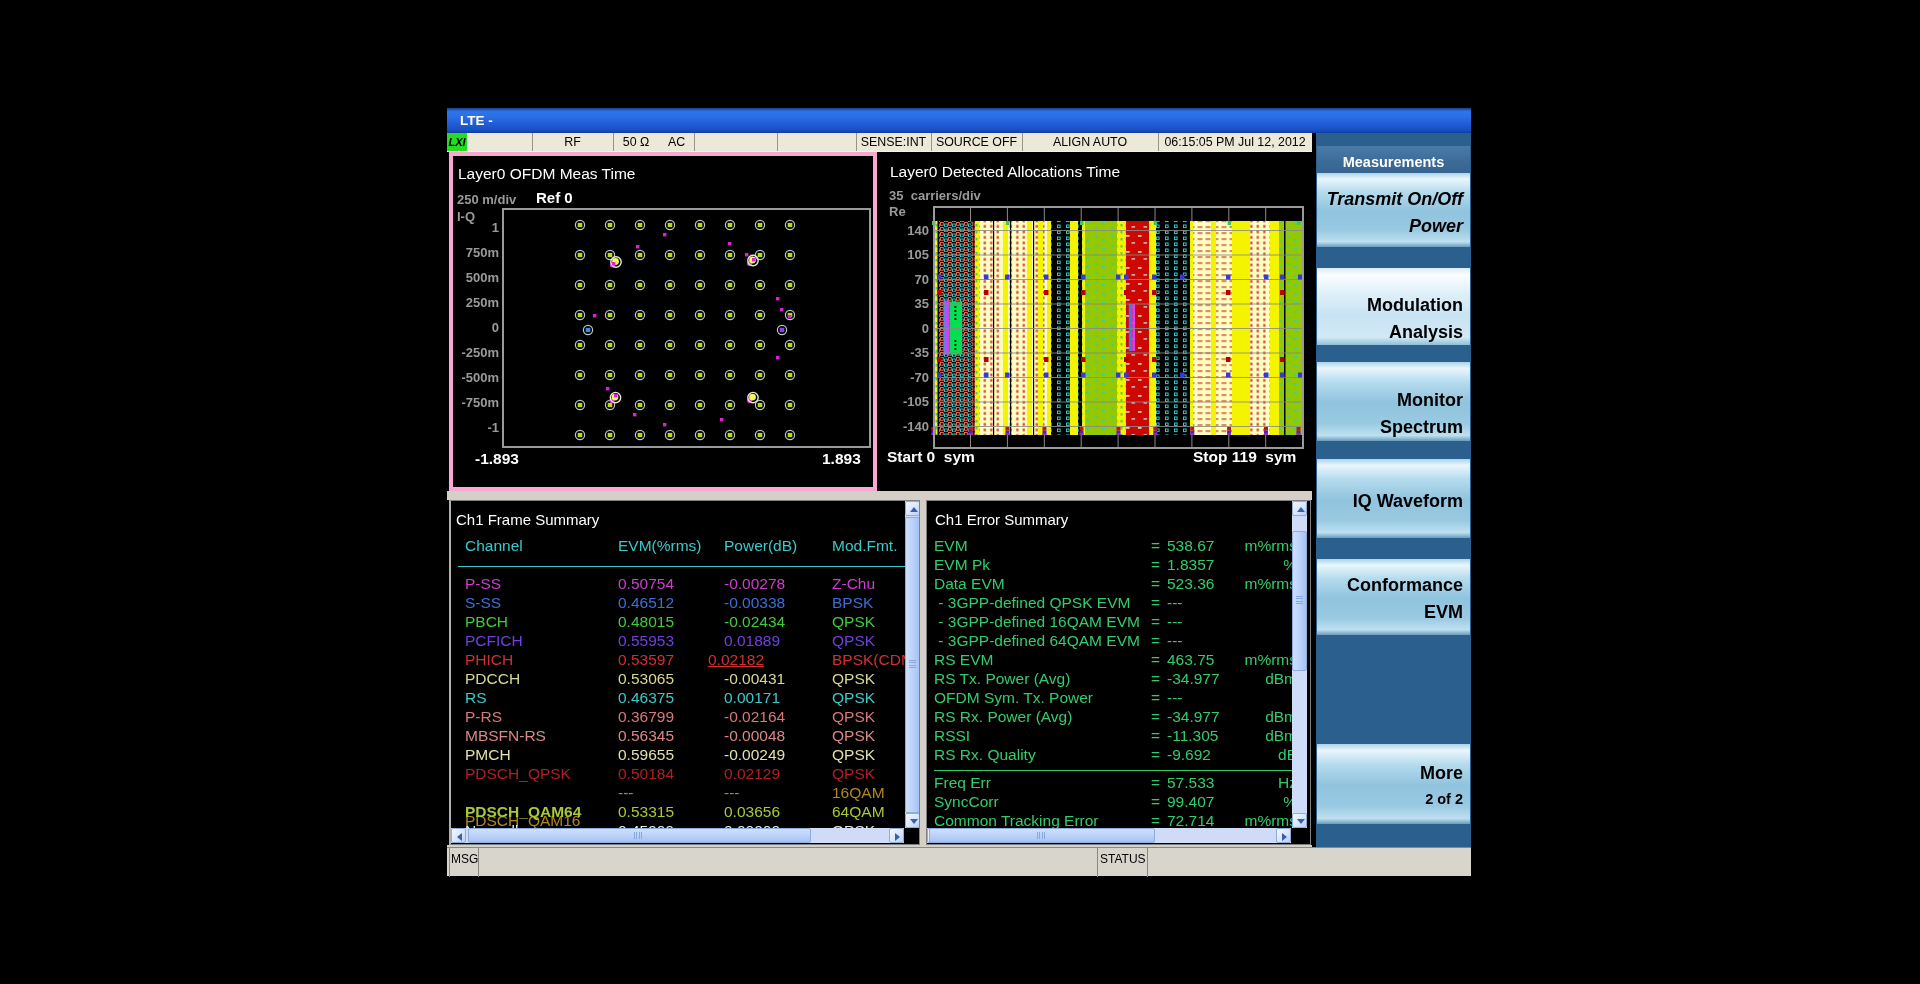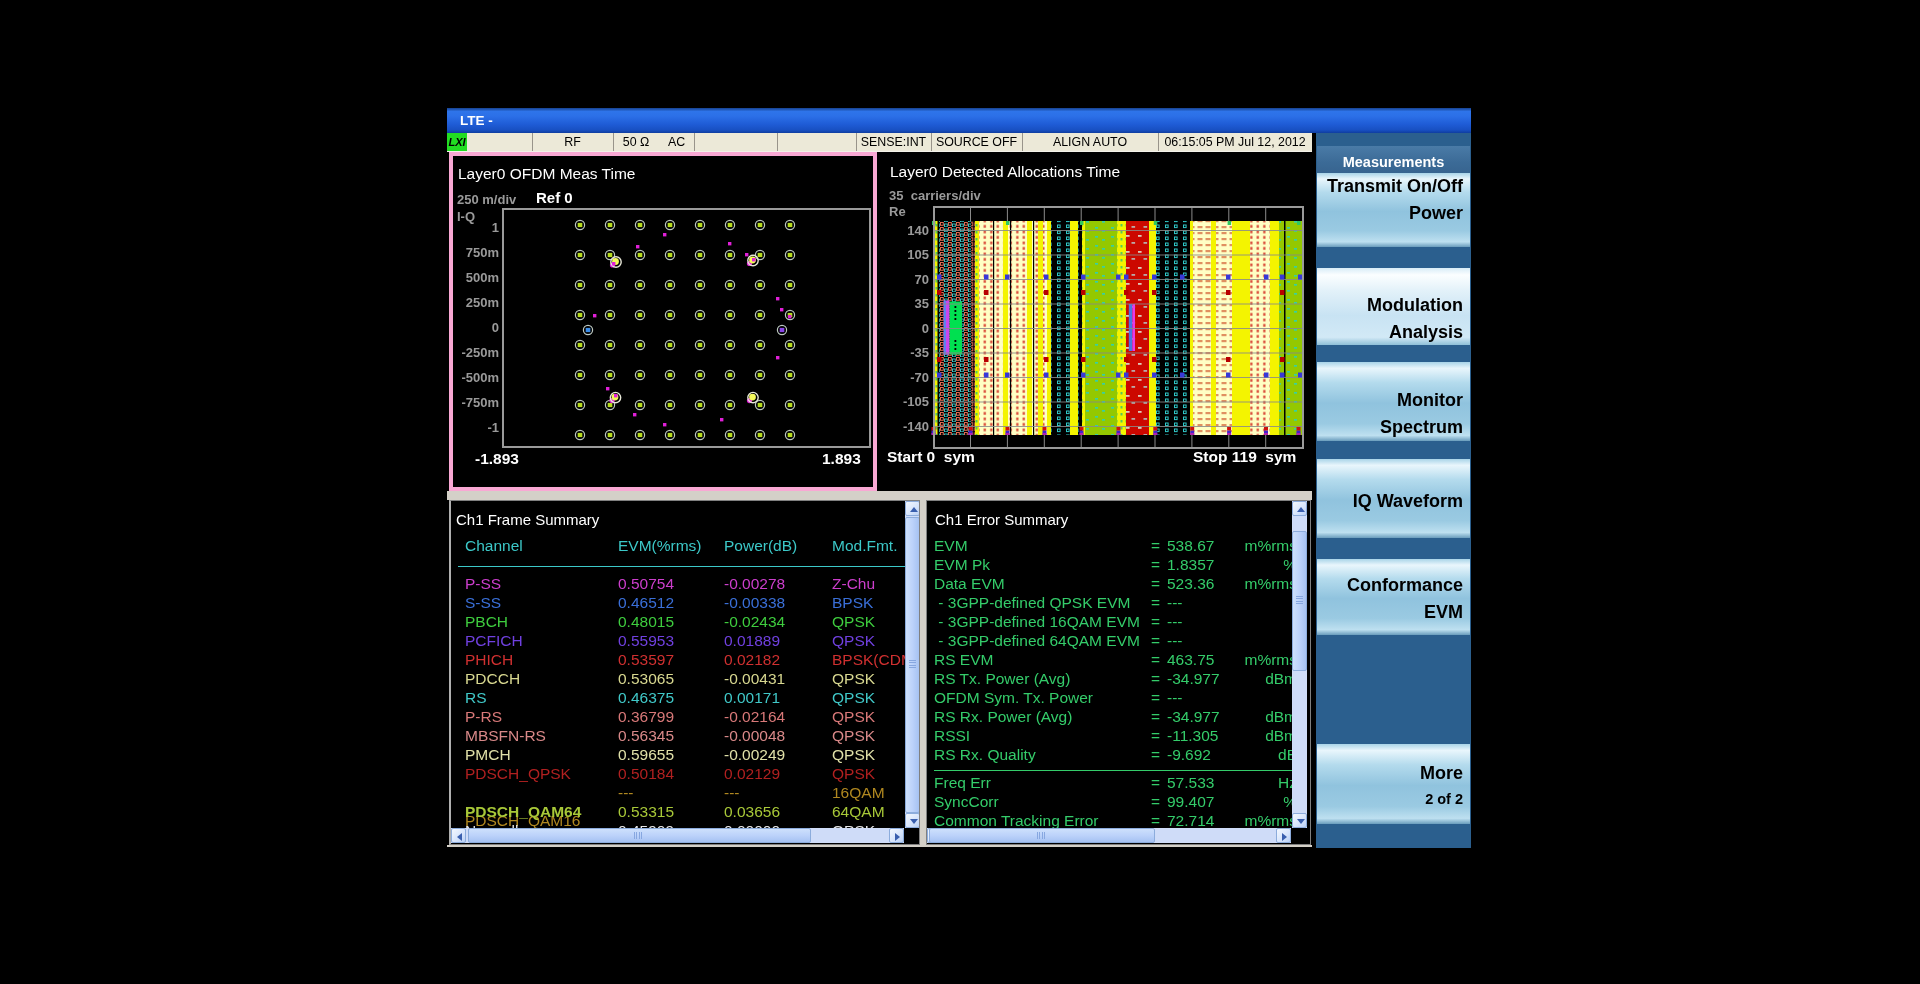--- a/index.html
+++ b/index.html
@@ -466,21 +466,21 @@
   <div class="gray" style="left:0;top:737px;width:865px;height:2px;"></div>
 
   <div id="ltable">
       <div class="ttitle" style="left:5px;top:10px;">Ch1 Frame Summary</div>
       <div class="trow" style="left:0;top:36px;color:#3cc8c8;"><span class="abs" style="left:14px;">Channel</span><span class="abs" style="left:167px;">EVM(%rms)</span><span class="abs" style="left:273px;">Power(dB)</span><span class="abs" style="left:381px;">Mod.Fmt.</span></div>
       <div class="abs" style="left:7px;top:65px;width:447px;height:1px;background:#3cc8c8;"></div>
       <div class="trow" style="left:0;top:74.0px;color:#cc3ecc;"><span class="abs" style="left:14px;">P-SS</span><span class="abs" style="left:167px;">0.50754</span><span class="abs" style="left:273px;">-0.00278</span><span class="abs" style="left:381px;">Z-Chu</span></div>
       <div class="trow" style="left:0;top:93.0px;color:#3a6fd8;"><span class="abs" style="left:14px;">S-SS</span><span class="abs" style="left:167px;">0.46512</span><span class="abs" style="left:273px;">-0.00338</span><span class="abs" style="left:381px;">BPSK</span></div>
       <div class="trow" style="left:0;top:112.0px;color:#3ecc3e;"><span class="abs" style="left:14px;text-align:center;">PBCH</span><span class="abs" style="left:167px;">0.48015</span><span class="abs" style="left:273px;">-0.02434</span><span class="abs" style="left:381px;">QPSK</span></div>
       <div class="trow" style="left:0;top:131.0px;color:#7040e0;"><span class="abs" style="left:14px;">PCFICH</span><span class="abs" style="left:167px;">0.55953</span><span class="abs" style="left:273px;">0.01889</span><span class="abs" style="left:381px;">QPSK</span></div>
-      <div class="trow" style="left:0;top:150.0px;color:#d03030;"><span class="abs" style="left:14px;">PHICH</span><span class="abs" style="left:167px;">0.53597</span><span class="abs" style="left:273px;">0.02182</span><span class="abs" style="left:381px;">BPSK(CDM)</span></div>
+      <div class="trow" style="left:0;top:150.0px;color:#d03030;"><span class="abs" style="left:14px;">PHICH</span><span class="abs" style="left:167px;">0.53597</span><span class="abs" style="left:257px;text-decoration:underline;">0.02182</span><span class="abs" style="left:381px;">BPSK(CDM)</span></div>
       <div class="trow" style="left:0;top:169.0px;color:#d8d890;"><span class="abs" style="left:14px;">PDCCH</span><span class="abs" style="left:167px;">0.53065</span><span class="abs" style="left:273px;">-0.00431</span><span class="abs" style="left:381px;">QPSK</span></div>
       <div class="trow" style="left:0;top:188.0px;color:#40c8c8;"><span class="abs" style="left:14px;">RS</span><span class="abs" style="left:167px;">0.46375</span><span class="abs" style="left:273px;">0.00171</span><span class="abs" style="left:381px;">QPSK</span></div>
       <div class="trow" style="left:0;top:207.0px;color:#d87878;"><span class="abs" style="left:14px;">P-RS</span><span class="abs" style="left:167px;">0.36799</span><span class="abs" style="left:273px;">-0.02164</span><span class="abs" style="left:381px;">QPSK</span></div>
       <div class="trow" style="left:0;top:226.0px;color:#d88888;"><span class="abs" style="left:14px;">MBSFN-RS</span><span class="abs" style="left:167px;">0.56345</span><span class="abs" style="left:273px;">-0.00048</span><span class="abs" style="left:381px;">QPSK</span></div>
       <div class="trow" style="left:0;top:245.0px;color:#e0e0a8;"><span class="abs" style="left:14px;">PMCH</span><span class="abs" style="left:167px;">0.59655</span><span class="abs" style="left:273px;">-0.00249</span><span class="abs" style="left:381px;">QPSK</span></div>
       <div class="trow" style="left:0;top:264.0px;color:#b02020;"><span class="abs" style="left:14px;">PDSCH_QPSK</span><span class="abs" style="left:167px;">0.50184</span><span class="abs" style="left:273px;">0.02129</span><span class="abs" style="left:381px;">QPSK</span></div>
       <div class="trow" style="left:0;top:283.0px;color:#b08820;"><span class="abs" style="left:14px;margin-top:28px;">PDSCH_QAM16</span><span class="abs" style="left:167px;">---</span><span class="abs" style="left:273px;">---</span><span class="abs" style="left:381px;">16QAM</span></div>
       <div class="trow" style="left:0;top:302.0px;color:#a8c838;"><span class="abs" style="left:14px;font-weight:bold;">PDSCH_QAM64</span><span class="abs" style="left:167px;">0.53315</span><span class="abs" style="left:273px;">0.03656</span><span class="abs" style="left:381px;">64QAM</span></div>
       <div class="trow" style="left:0;top:321.0px;color:#e8e8e8;"><span class="abs" style="left:14px;">Normally</span><span class="abs" style="left:167px;">0.45909</span><span class="abs" style="left:273px;">0.00000</span><span class="abs" style="left:381px;">QPSK</span></div>
       <div class="sbtrack" style="left:454px;top:0;width:15px;height:327px;"></div>
@@ -548,21 +548,29 @@
       <div class="sbthumbh" style="left:2px;top:327px;width:226px;"></div>
       <div class="griph" style="left:110px;top:331px;"></div>
       <div class="griph" style="left:112px;top:331px;"></div>
       <div class="griph" style="left:115px;top:331px;"></div>
       <div class="griph" style="left:117px;top:331px;"></div>
     </div>
 
   <div id="menu">
     <div id="menucol"></div>
     <div id="mhead" style="top:13px;">Measurements</div>
-    <div class="mbtn" style="top:40px;height:74px;padding-top:0;line-height:27px;">Transmit On/Off<br>Power</div>
+    <div class="mbtn" style="top:40px;height:74px;padding-top:13px;line-height:27px;font-style:italic;">Transmit On/Off<br>Power</div>
     <div class="mbtn mbtnsel" style="top:135px;height:77px;padding-top:24px;line-height:27px;">Modulation<br>Analysis</div>
     <div class="mbtn" style="top:229px;height:79px;padding-top:25px;line-height:27px;">Monitor<br>Spectrum</div>
     <div class="mbtn" style="top:326px;height:79px;padding-top:29px;line-height:27px;">IQ Waveform</div>
     <div class="mbtn" style="top:426px;height:76px;padding-top:13px;line-height:27px;">Conformance<br>EVM</div>
     <div class="mbtn" style="top:611px;height:80px;padding-top:17px;line-height:25px;">More<br><span style="font-size:14.5px;">2 of 2</span></div>
   </div>
 
+  <div id="bottombar">
+    <div class="bsep" style="left:2px"></div>
+    <div style="position:absolute;left:4px;top:4px;">MSG</div>
+    <div class="bsep" style="left:31px"></div>
+    <div class="bsep" style="left:650px"></div>
+    <div style="position:absolute;left:653px;top:4px;">STATUS</div>
+    <div class="bsep" style="left:700px"></div>
+  </div>
 </div>
 
 </body></html>

